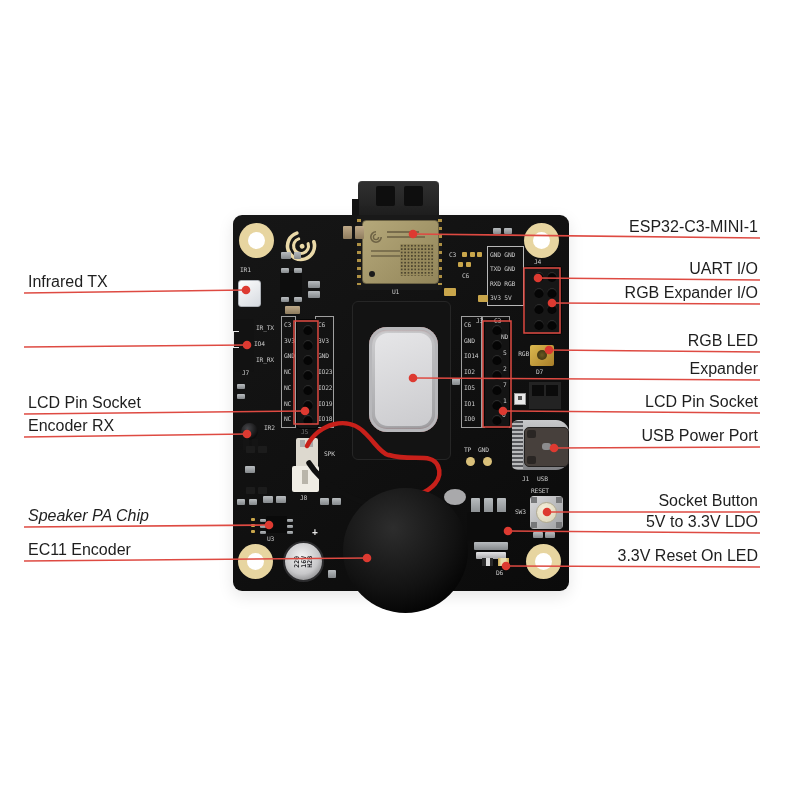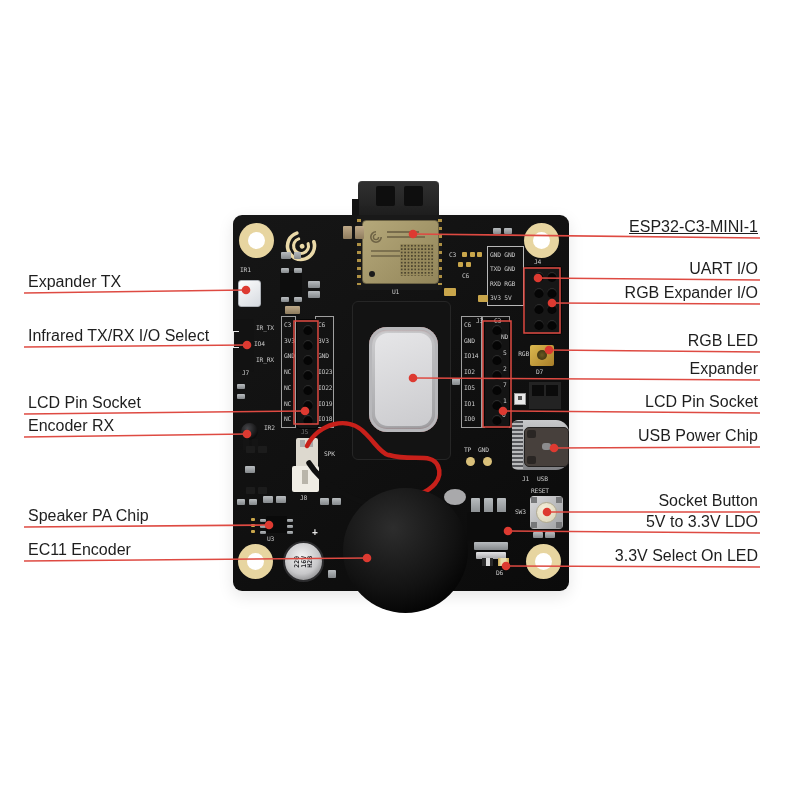--- a/index.html
+++ b/index.html
@@ -335,31 +335,30 @@
       <circle cx="508" cy="531" r="4.3"></circle>
         <circle cx="506" cy="566" r="4.3"></circle>
     </g>
     <g stroke="#de4a42" stroke-width="1.5" fill="none">
       <rect x="294" y="321" width="24" height="103"></rect>
       <rect x="483" y="321" width="28" height="106"></rect>
       <rect x="524" y="268" width="36" height="65"></rect>
     </g>
   </svg>
 
-  <div class="lbl" style="left:28px;top:272px;">Expander TX</div>
-  <div class="lbl" style="left:28px;top:326px;">Infrared TX/RX I/O Select</div>
+  <div class="lbl" style="left:28px;top:272px;">Infrared TX</div>
   <div class="lbl" style="left:28px;top:393px;">LCD Pin Socket</div>
   <div class="lbl" style="left:28px;top:416px;">Encoder RX</div>
-  <div class="lbl" style="left:28px;top:506px;">Speaker PA Chip</div>
+  <div class="lbl" style="left:28px;top:506px;font-style:italic;">Speaker PA Chip</div>
   <div class="lbl" style="left:28px;top:540px;text-align:right;">EC11 Encoder</div>
 
-  <div class="lbl r" style="right:42px;top:217px;text-decoration:underline;">ESP32-C3-MINI-1</div>
+  <div class="lbl r" style="right:42px;top:217px;">ESP32-C3-MINI-1</div>
   <div class="lbl r" style="right:42px;top:259px;">UART I/O</div>
   <div class="lbl r" style="right:42px;top:283px;">RGB Expander I/O</div>
   <div class="lbl r" style="right:42px;top:331px;">RGB LED</div>
   <div class="lbl r" style="right:42px;top:359px;">Expander</div>
   <div class="lbl r" style="right:42px;top:392px;">LCD Pin Socket</div>
-  <div class="lbl r" style="right:42px;top:426px;">USB Power Chip</div>
+  <div class="lbl r" style="right:42px;top:426px;">USB Power Port</div>
   <div class="lbl r" style="right:42px;top:491px;">Socket Button</div>
   <div class="lbl r" style="right:42px;top:512px;">5V to 3.3V LDO</div>
-  <div class="lbl r" style="right:42px;top:546px;">3.3V Select On LED</div>
+  <div class="lbl r" style="right:42px;top:546px;">3.3V Reset On LED</div>
 
 </div>
 
 </body></html>

